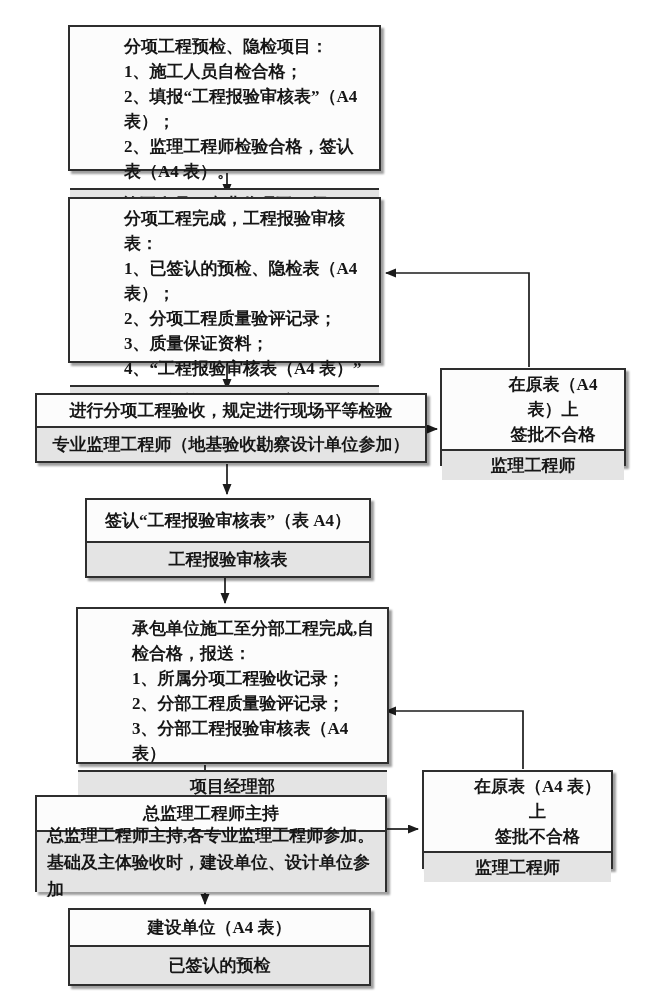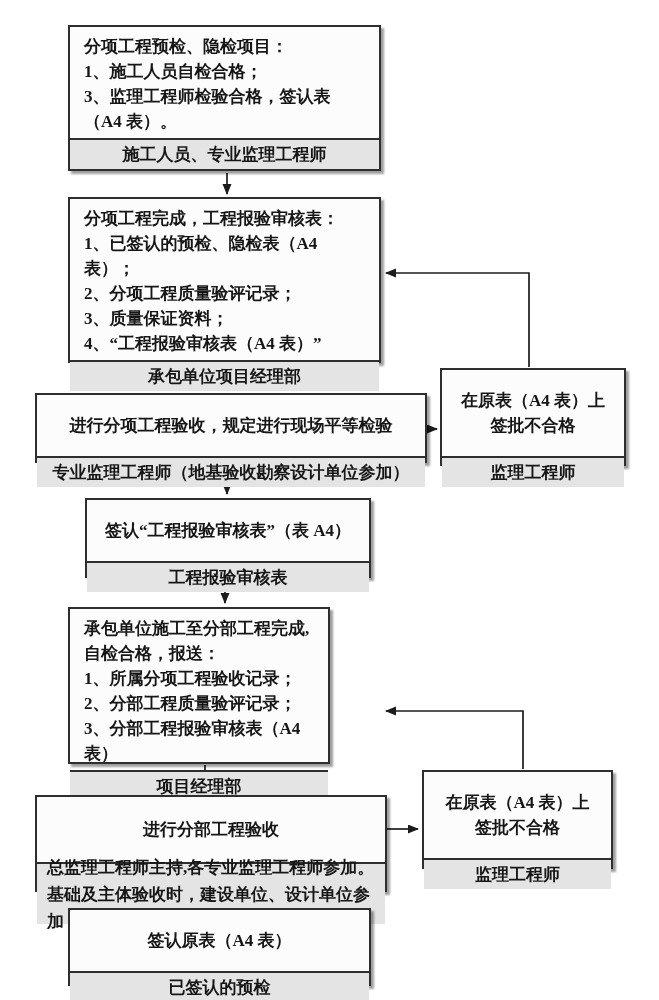--- a/index.html
+++ b/index.html
@@ -10,22 +10,22 @@
   }
   .box{
     position:absolute;box-sizing:border-box;
     border:2px solid #2e2e2e;background:#fcfcfc;
     box-shadow:3px 3px 2px rgba(0,0,0,0.38);
     display:flex;flex-direction:column;
   }
   .body{
     flex:1;padding:7px 12px 4px 14px;font-size:17px;line-height:25px;
   }
-  .body .line{display:block;white-space:normal;}
-  .body.center{display:flex;align-items:center;justify-content:center;text-align:center;padding:18px 8px;}
+  .body .line{display:block;white-space:normal;margin-left:40px;}
+  .body.center{display:flex;align-items:center;justify-content:center;text-align:center;padding:2px 8px;}
   .bar{
     border-top:2px solid #2e2e2e;background:#e4e4e4;
     display:flex;align-items:center;justify-content:center;
     text-align:center;font-size:17px;line-height:25px;padding:2px 8px;
     box-sizing:border-box;
   }
   svg.wires{position:absolute;left:0;top:0;pointer-events:none;}
 </style>
 </head>
 <body>
@@ -49,21 +49,22 @@
       <path d="M387,829 H418" marker-end="url(#ah)"></path>
       <path d="M529,367 V273 H386" marker-end="url(#ah)"></path>
       <path d="M523,769 V711 H386" marker-end="url(#ah)"></path>
     </g>
   </svg>
 
   <div class="box" style="left:68px;top:25px;width:313px;height:146px">
     <div class="body">
       <span class="line">分项工程预检、隐检项目：</span>
       <span class="line">1、施工人员自检合格；</span>
-      <span class="line">3、监理工程师检验合格，签认表（A4 表）。</span>
+      <span class="line">2、填报“工程报验审核表”（A4 表）；</span>
+      <span class="line">2、监理工程师检验合格，签认表（A4 表）。</span>
     </div>
     <div class="bar" style="height:33px">
       <span>施工人员、专业监理工程师</span>
     </div>
   </div>
 
   <div class="box" style="left:68px;top:197px;width:313px;height:166px">
     <div class="body">
       <span class="line">分项工程完成，工程报验审核表：</span>
       <span class="line">1、已签认的预检、隐检表（A4 表）；</span>
@@ -99,55 +100,55 @@
 
   <div class="box" style="left:85px;top:498px;width:286px;height:80px">
     <div class="body center">
       <span>签认“工程报验审核表”（表 A4）</span>
     </div>
     <div class="bar" style="height:35px">
       <span>工程报验审核表</span>
     </div>
   </div>
 
-  <div class="box" style="left:68px;top:607px;width:262px;height:157px">
+  <div class="box" style="left:76px;top:607px;width:313px;height:157px">
     <div class="body">
       <span class="line">承包单位施工至分部工程完成,自检合格，报送：</span>
       <span class="line">1、所属分项工程验收记录；</span>
       <span class="line">2、分部工程质量验评记录；</span>
       <span class="line">3、分部工程报验审核表（A4 表）</span>
     </div>
     <div class="bar" style="height:33px">
       <span>项目经理部</span>
     </div>
   </div>
 
   <div class="box" style="left:35px;top:795px;width:352px;height:97px">
     <div class="body center" style="min-height:29px">
-      <span>进行分部工程验收</span>
+      <span>总监理工程师主持</span>
     </div>
     <div class="bar" style="height:62px;text-align:left;justify-content:flex-start;padding:18px 10px;line-height:27px">
       <span>总监理工程师主持,各专业监理工程师参加。基础及主体验收时，建设单位、设计单位参加</span>
     </div>
   </div>
 
   <div class="box" style="left:422px;top:770px;width:191px;height:99px">
     <div class="body center">
       <span>
         <span class="line">在原表（A4 表）上</span>
         <span class="line">签批不合格</span>
       </span>
     </div>
     <div class="bar" style="height:39px">
       <span>监理工程师</span>
     </div>
   </div>
 
   <div class="box" style="left:68px;top:908px;width:303px;height:78px">
     <div class="body center">
-      <span>签认原表（A4 表）</span>
+      <span>建设单位（A4 表）</span>
     </div>
     <div class="bar" style="height:39px">
       <span>已签认的预检</span>
     </div>
   </div>
 
 </div>
 
 </body></html>

